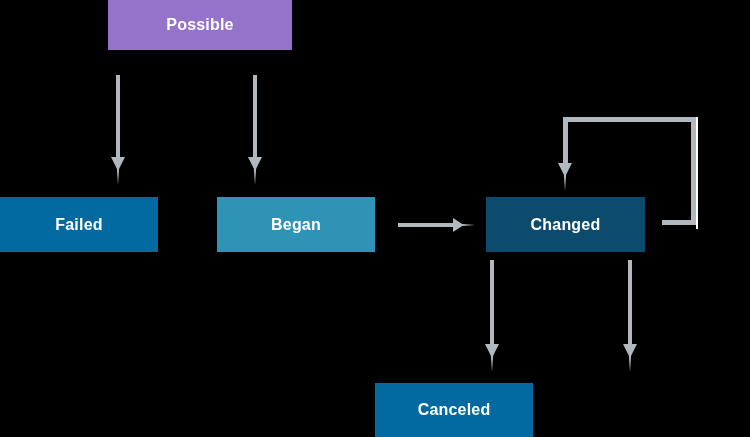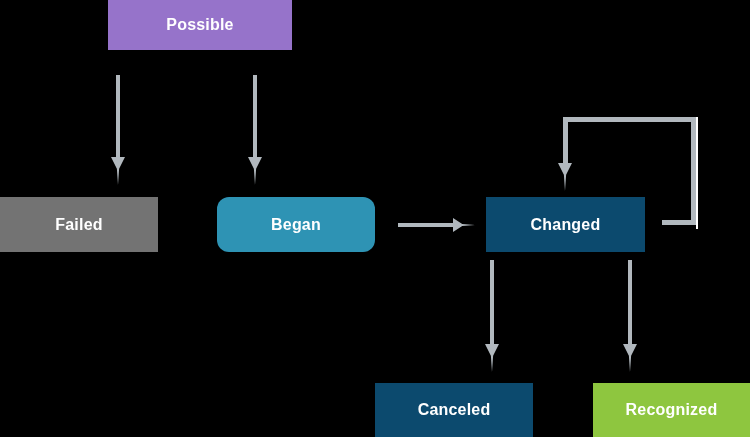--- a/index.html
+++ b/index.html
@@ -16,21 +16,21 @@
     display: flex;
     align-items: center;
     justify-content: center;
     color: #ffffff;
     font-weight: bold;
     font-size: 16px;
     letter-spacing: 0.2px;
   }
   #state-possible   { left: 108px; top: 0;     width: 184px; height: 50px; }
   #state-failed     { left: 0;     top: 197px; width: 158px; height: 55px; }
-  #state-began      { left: 217px; top: 197px; width: 158px; height: 55px; border-radius: 12px; }
+  #state-began      { left: 217px; top: 197px; width: 158px; height: 55px; }
   #state-changed    { left: 486px; top: 197px; width: 159px; height: 55px; }
   #state-canceled   { left: 375px; top: 383px; width: 158px; height: 54px; }
   #state-recognized { left: 593px; top: 383px; width: 157px; height: 54px; }
 
   .seg  { position: absolute; }
   .head { position: absolute; }
   .head.down  { width: 14px; height: 28px; clip-path: polygon(0 0, 100% 0, 58% 42%, 50% 100%, 42% 42%); }
   .head.right { width: 22px; height: 14px; clip-path: polygon(0 0, 42% 42%, 100% 50%, 42% 58%, 0 100%); }
 
   
@@ -57,34 +57,31 @@
   #loop-highlight { left: 696px; top: 117px; width: 2px;   height: 112px; }
 </style>
 </head>
 <body>
 
 <div class="canvas" style="background-color: rgb(0, 0, 0);">
 
   <div class="state" id="state-possible" style="background-color: rgb(150, 115, 202);">
     <span>Possible</span>
   </div>
-  <div class="state" id="state-failed" style="background-color: #737373;">
+  <div class="state" id="state-failed" style="background-color: #0369a1;">
     <span>Failed</span>
   </div>
   <div class="state" id="state-began" style="background-color: rgb(46, 147, 180);">
     <span>Began</span>
   </div>
   <div class="state" id="state-changed" style="background-color: #0c4a6e;">
     <span>Changed</span>
   </div>
-  <div class="state" id="state-canceled" style="background-color: #0c4a6e;">
+  <div class="state" id="state-canceled" style="background-color: #0369a1;">
     <span>Canceled</span>
-  </div>
-  <div class="state" id="state-recognized" style="background-color: rgb(142, 198, 63);">
-    <span>Recognized</span>
   </div>
 
   <div class="seg" id="pf-shaft" style="background-color: rgb(177, 184, 190);"></div>
   <div class="head down" id="pf-head" style="background-color: rgb(177, 184, 190);"></div>
 
   <div class="seg" id="pb-shaft" style="background-color: rgb(177, 184, 190);"></div>
   <div class="head down" id="pb-head" style="background-color: rgb(177, 184, 190);"></div>
 
   <div class="seg" id="bc-shaft" style="background-color: rgb(177, 184, 190);"></div>
   <div class="head right" id="bc-head" style="background-color: rgb(177, 184, 190);"></div>

